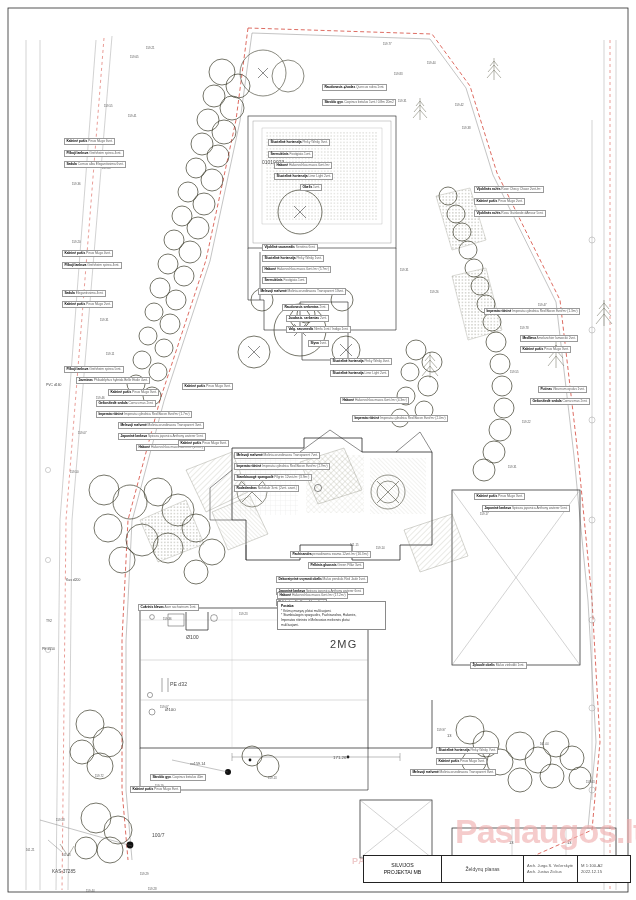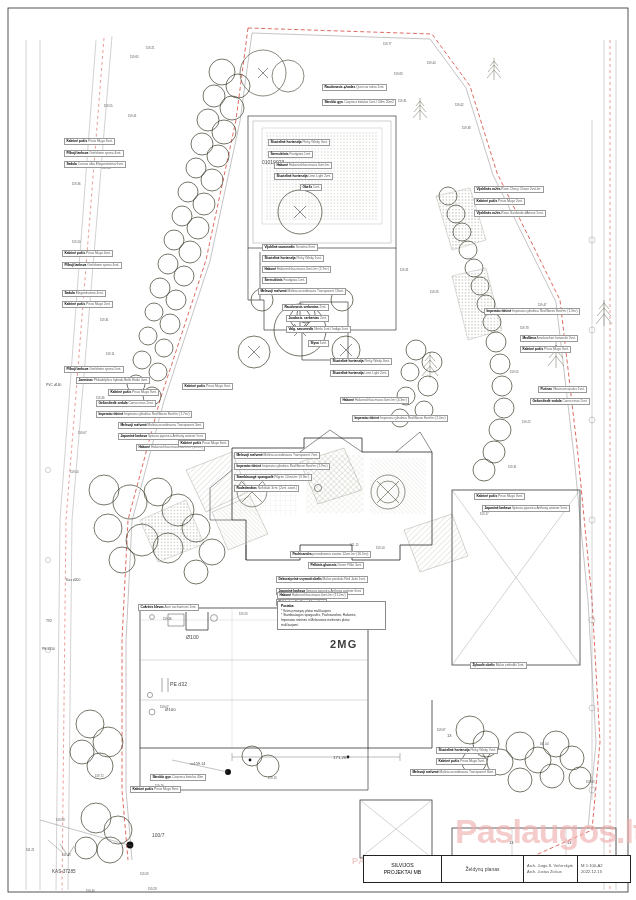--- a/index.html
+++ b/index.html
@@ -396,21 +396,21 @@
       <div class="dim" style="left: 26px; top: 848px;">161.21</div>
       <div class="dim" style="left: 62px; top: 853px;">161.43</div>
       <div class="dim" style="left: 56px; top: 818px;">159.58</div>
       <div class="dim" style="left: 140px; top: 872px;">159.29</div>
       <div class="dim" style="left: 148px; top: 887px;">159.28</div>
       <div class="dim" style="left: 86px; top: 889px;">159.44</div>
       <div class="dim" style="left: 586px; top: 780px;">159.63</div>
       <div class="dim" style="left: 481px; top: 773px;">21</div>
     </div>
   <div id="plot-layer">
-      <div class="plotbig" style="left: 330px; top: 638px; font-size: 11px; font-weight: bold;">2MG</div>
+      <div class="plotbig" style="left: 330px; top: 638px; font-size: 11px;">2MG</div>
       <div class="plot" style="left: 186px; top: 634px; font-size: 5.2px;">Ø100</div>
       <div class="plot" style="left: 170px; top: 681px; font-size: 5.2px;">PE d32</div>
       <div class="plot" style="left: 165px; top: 707px; font-size: 4.4px;">Ø100</div>
       <div class="plot" style="left: 152px; top: 832px; font-size: 5px;">100/7</div>
       <div class="plot" style="left: 52px; top: 869px; font-size: 4.6px;">KAS-37285</div>
       <div class="plot" style="left: 333px; top: 755px; font-size: 4.4px;">171.26</div>
       <div class="plot" style="left: 190px; top: 762px; font-size: 3.8px;">vv159.14</div>
       <div class="plot" style="left: 66px; top: 578px; font-size: 3.4px;">Kas d200</div>
       <div class="plot" style="left: 42px; top: 647px; font-size: 3.4px;">PE d150</div>
       <div class="plot" style="left: 46px; top: 383px; font-size: 3.4px;">PVC d160</div>

